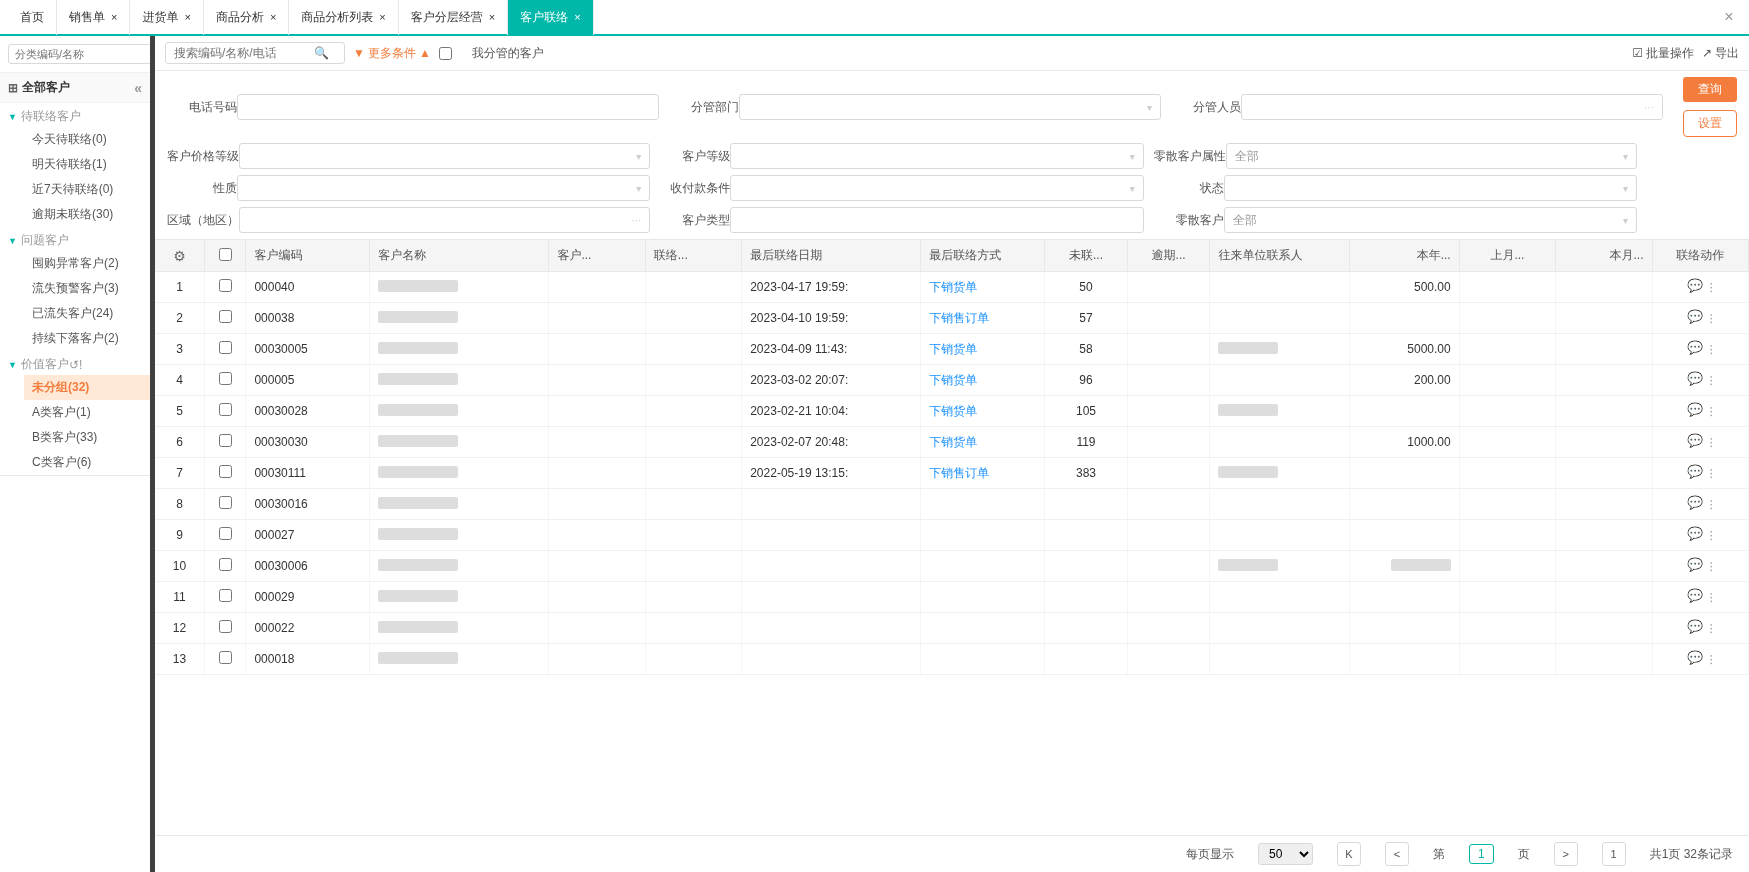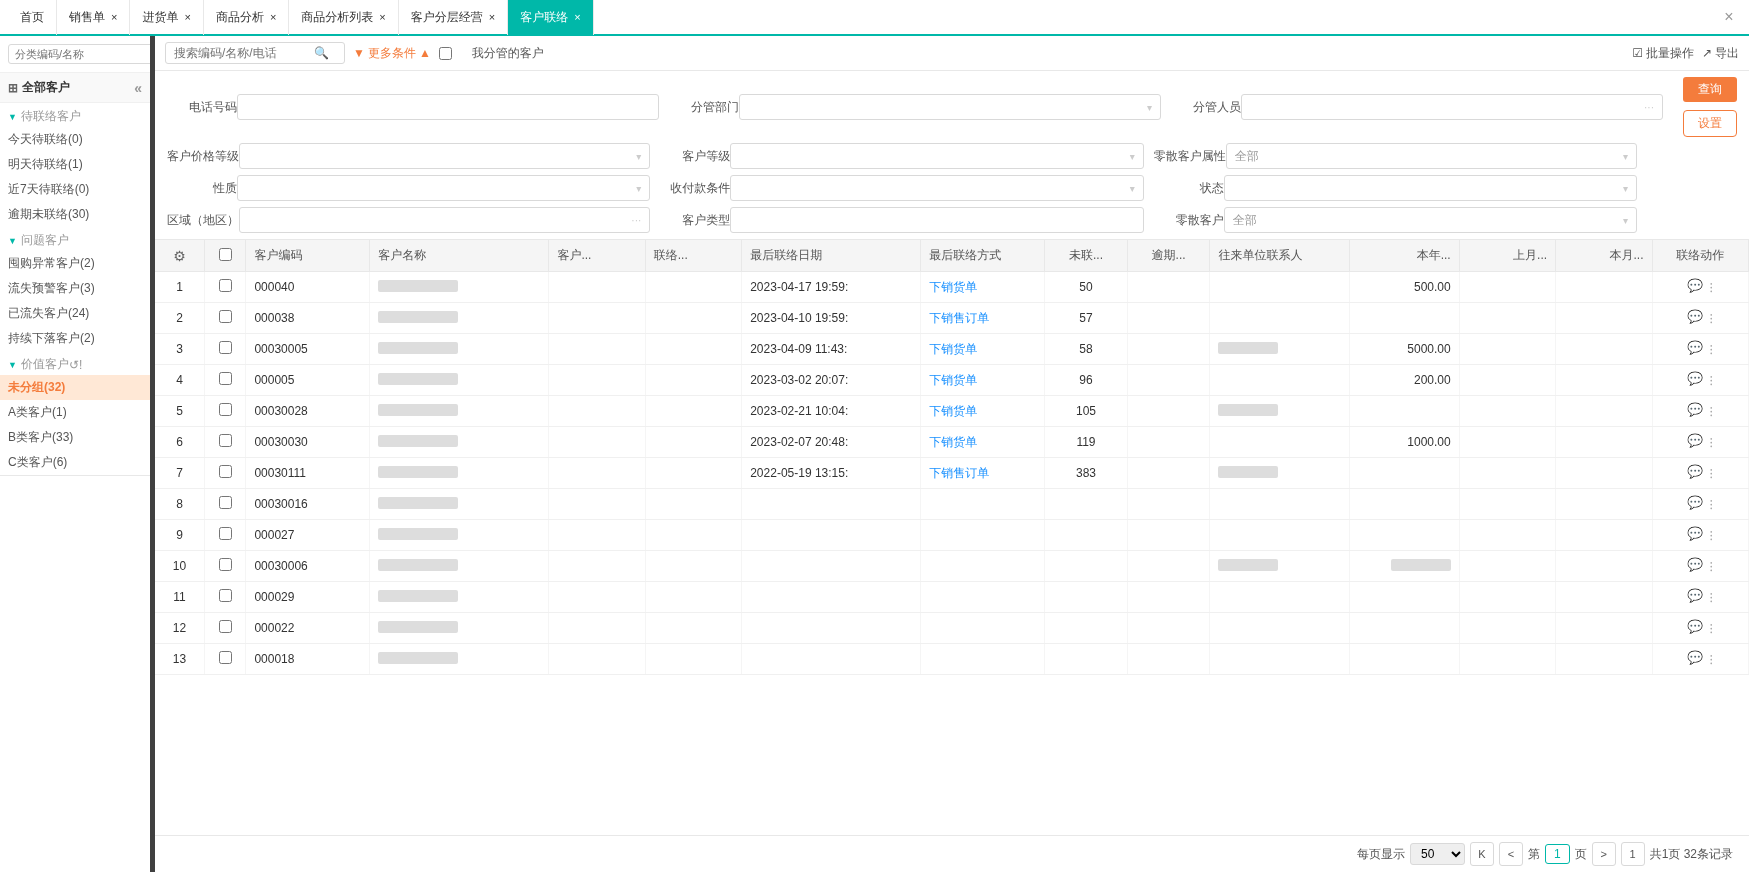--- a/index.html
+++ b/index.html
@@ -109,20 +109,21 @@
       margin-right: 4px;
       color: #00b8a9;
       font-size: 9px;
     }
     .sidebar-item {
       padding: 4px 8px 4px 8px;
       cursor: pointer;
       color: #555;
       display: flex;
       align-items: flex-start;
+      margin-left: 24px;
     }
     .sidebar-item.active {
       background: #ffe8d6;
       color: #f47c3c;
       font-weight: bold;
     }
 
     
     .content-area {
       flex: 1;
@@ -300,21 +301,21 @@
     .col-code { width: 90px; }
     .col-name { width: 130px; }
     .col-type { width: 70px; }
     .col-contact { width: 70px; }
     .col-date { width: 130px; }
     .col-method { width: 90px; }
     .col-uncontact { width: 60px; text-align: center; }
     .col-overdue { width: 60px; text-align: center; }
     .col-liaison { width: 100px; }
     .col-thisyear { width: 80px; text-align: right; }
-    .col-lastmonth { width: 70px; text-align: right; }
+    .col-lastmonth { width: 70px; text-align: center; }
     .col-thismonth { width: 70px; text-align: right; }
     .col-action { width: 70px; text-align: center; }
     .blurred {
       background: #ddd;
       border-radius: 2px;
       color: transparent;
       display: inline-block;
       height: 12px;
       min-width: 50px;
     }
@@ -343,21 +344,21 @@
     }
 
     
     .table-footer {
       display: flex;
       align-items: center;
       justify-content: flex-end;
       padding: 6px 16px;
       background: #fff;
       border-top: 1px solid #e8e8e8;
-      gap: 5px;
+      gap: 24px;
     }
     .table-footer .page-size-label { color: #555; }
     .table-footer .page-size-select {
       border: 1px solid #d9d9d9;
       border-radius: 3px;
       padding: 2px 6px;
       font-size: 12px;
       cursor: pointer;
     }
     .table-footer .page-info { color: #555; }

